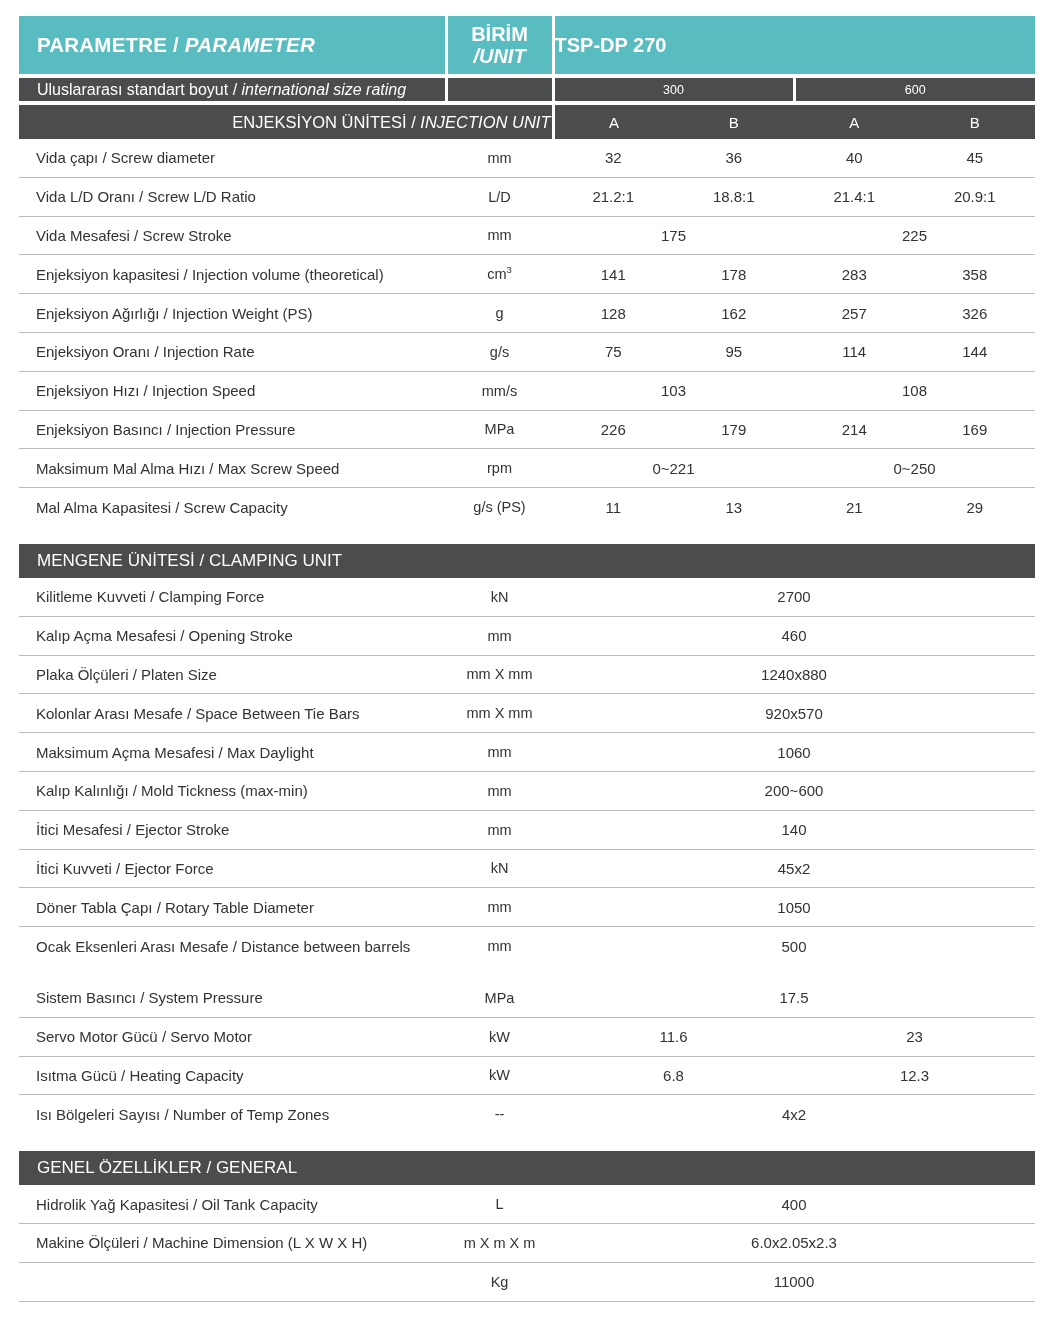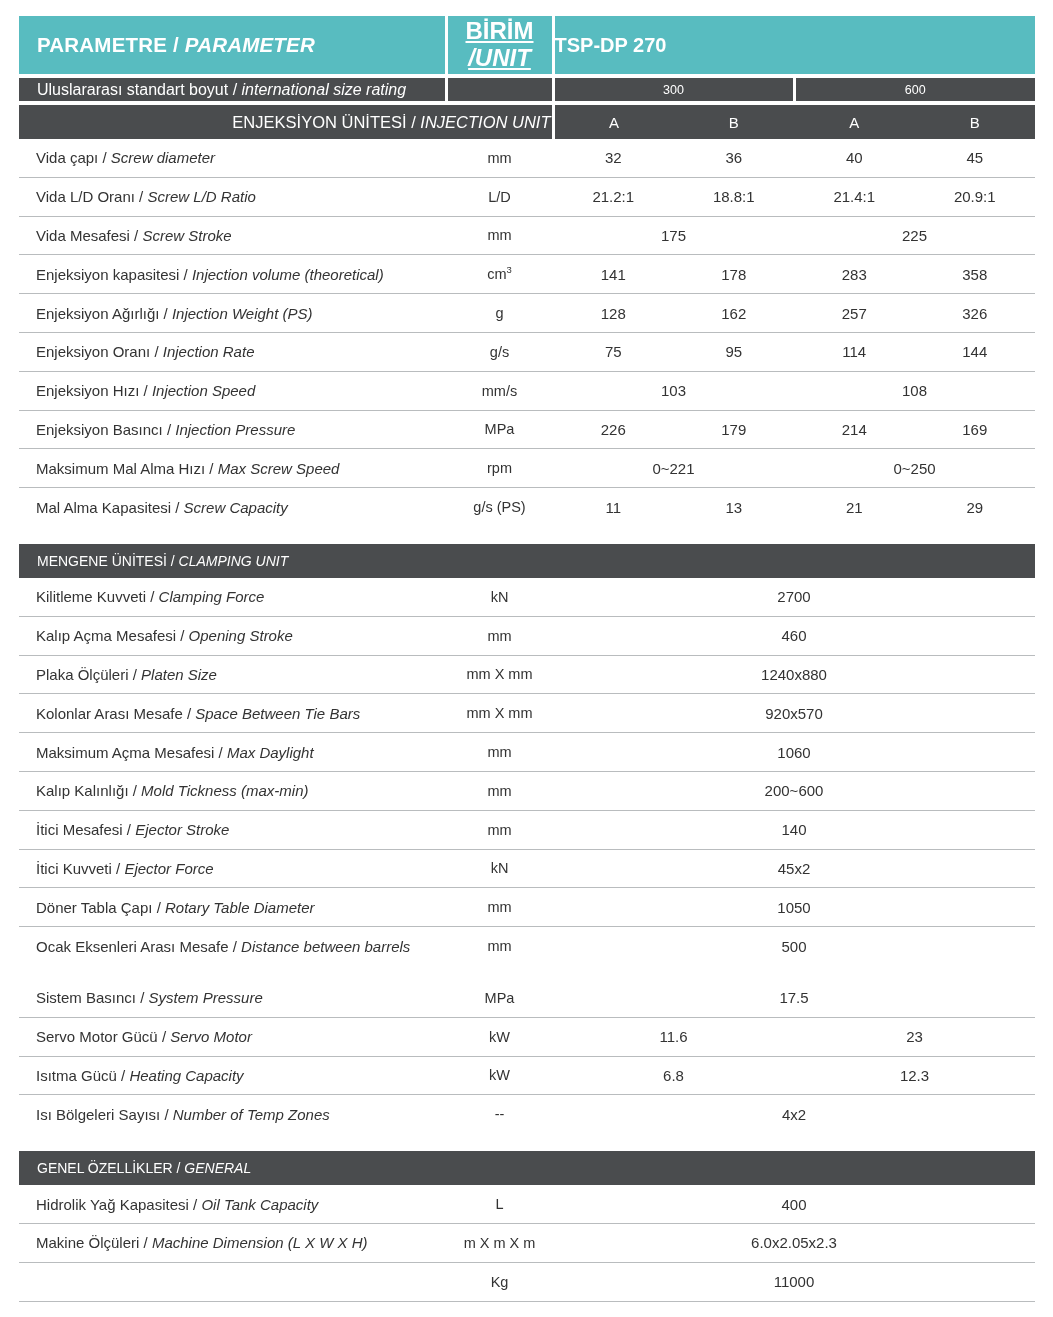--- a/index.html
+++ b/index.html
@@ -49,26 +49,25 @@
     font-size: 20.5px;
     font-weight: bold;
     letter-spacing: .2px;
     white-space: nowrap;
   }
   .hdr-param .it {
     font-style: italic;
     font-weight: bold;
   }
   .hdr-unit {
-    font-size: 24px;
+    font-size: 20px;
     font-weight: bold;
     text-align: center;
     line-height: 1.12;
     padding-left: 0 !important;
-    text-decoration: underline;
   }
   .hdr-unit .l2 {
     font-style: italic;
     font-weight: bold;
     display: block;
   }
   .hdr-model {
     font-size: 20px;
     font-weight: bold;
     text-align: left;
@@ -111,21 +110,21 @@
     border-right: 3px solid #ffffff;
   }
   .sec.with-ab .sec-title { border-right: 3px solid #ffffff; text-align: right; }
   .sec .ab {
     font-size: 15px;
     text-align: center;
     vertical-align: middle;
   }
   .sec .sec-title .it { font-style: italic; }
   .sec .sec-wide {
-    font-size: 14px;
+    font-size: 17px;
     padding-left: 18px;
     white-space: nowrap;
   }
   .sec-spacer td {
     height: 14px;
     background: #ffffff;
     border: none;
     padding: 0;
   }
 
@@ -148,21 +147,21 @@
     font-size: 14.5px;
   }
   tr.row td.v {
     text-align: center;
     border-bottom: 1.5px solid #b9bcbe;
   }
   tr.row.last td.p,
   tr.row.last td.u,
   tr.row.last td.v { border-bottom: none; }
 
-  .it { font-style: italic; }
+  .it { }
   sup { font-size: 9.5px; vertical-align: super; line-height: 0; }
 </style>
 </head>
 <body>
 
 <div class="sheet">
 
   <table class="spec">
     <colgroup>
       <col class="c-param">

